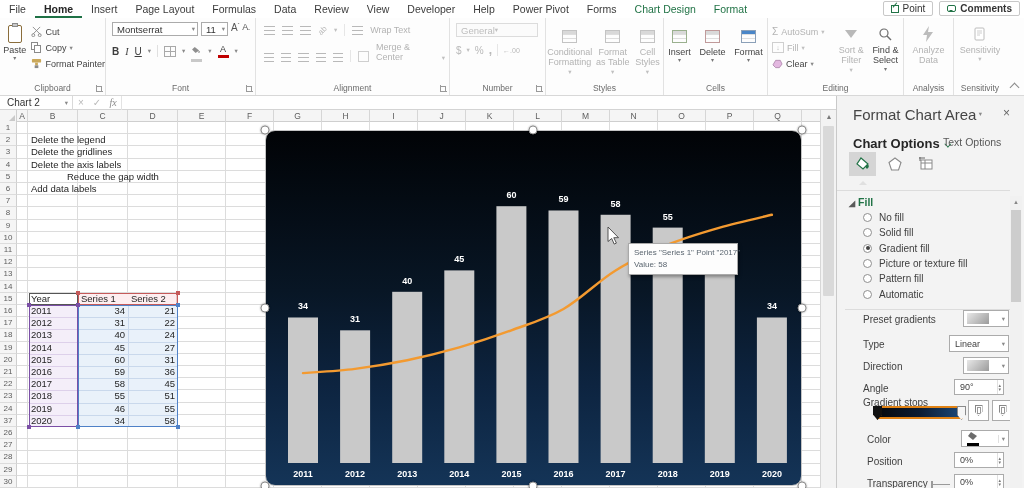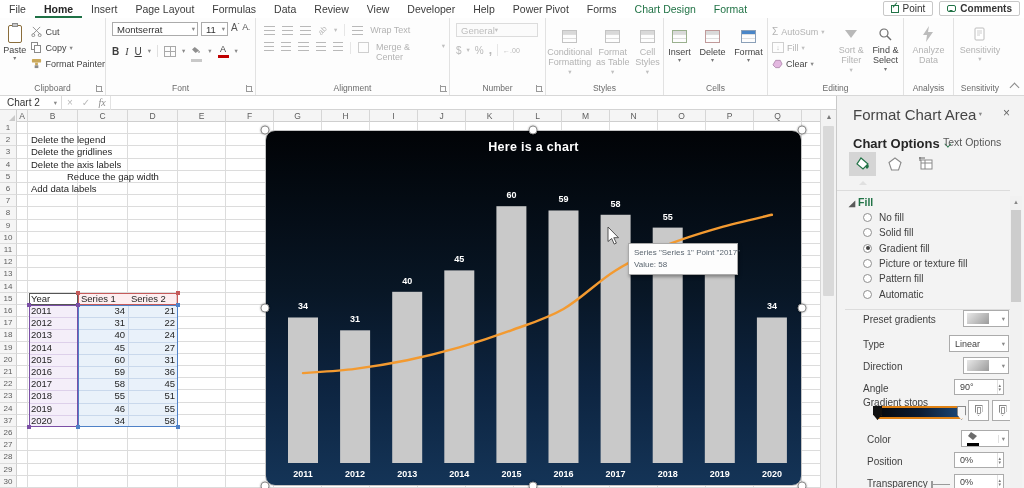--- a/index.html
+++ b/index.html
@@ -44,21 +44,21 @@
      linear-gradient(#a9a9a9,#a9a9a9) 50% 0/1px 100% no-repeat,
      linear-gradient(#a9a9a9,#a9a9a9) 0 50%/100% 1px no-repeat;}
   .colorbar { display:block; width:11px; height:3px; margin-top:1px; }
   .tblico { width:15px; height:13px; border:1px solid #c3c3c3; background:
       linear-gradient(#d9d9d9 0 3px, transparent 3px),
       repeating-linear-gradient(to bottom, transparent 0 3px, #dedede 3px 4px); }
   .bigico { height:22px; display:flex; align-items:center; justify-content:center; }
 
   
   #fbar { position:absolute; left:0; top:96px; width:1024px; height:14px; background:#fff; border-bottom:1px solid #d4d4d4; display:flex; align-items:center; font-size:10px; }
-  #namebox { width:62px; height:14px; border-right:1px solid #d9d9d9; display:flex; align-items:center; padding-left:7px; color:#333; }
+  #namebox { width:73px; height:14px; border-right:1px solid #d9d9d9; display:flex; align-items:center; padding-left:7px; color:#333; }
   #namebox .dd { margin-left:auto; margin-right:4px; }
   .fbtn { width:16px; text-align:center; color:#b9b9b9; font-size:10px; }
   #fxsym { font-family:"Liberation Serif", serif; font-style:italic; color:#8c8c8c; }
   #finput { flex:1; height:14px; border-left:1px solid #e3e3e3; }
 
   
   #sheet { position:absolute; left:0; top:110px; width:820px; height:378px; background:#fff; overflow:hidden; }
   #colhdrs { position:absolute; left:0; top:0; width:820px; height:12px; background:#f5f5f5; border-bottom:1px solid #cfcfcf; }
   .colhdr { position:absolute; top:0; height:12px; line-height:12px; text-align:center; font-size:8.5px; color:#5d5d5d; border-right:1px solid #d6d6d6; }
   #cornerbox { position:absolute; left:0; top:0; width:17px; height:12px; background:#f5f5f5; border-right:1px solid #cfcfcf; }
@@ -235,21 +235,21 @@
         <div style="display:flex;gap:7px;align-items:center;">
           <span class="lines3"></span>
           <span class="lines3"></span>
           <span class="lines3"></span>
           <span style="transform:rotate(-45deg);font-size:8px;color:#b9b9b9">ab</span>
             <span class="ddg">▾</span>
           <span style="width:1px;height:12px;background:#e6e6e6"></span>
           <span class="lines3"></span>
           <span class="gray" style="font-size:9px">Wrap Text</span>
         </div>
-        <div style="display:flex;gap:7px;align-items:flex-start;">
+        <div style="display:flex;gap:7px;align-items:flex-end;">
           <span class="lines3"></span>
           <span class="lines3"></span>
           <span class="lines3"></span>
           <span class="lines3"></span>
           <span class="lines3"></span>
           <span style="width:1px;height:12px;background:#e6e6e6"></span>
           <span class="iconbox" style="border-color:#cfcfcf"></span>
           <span class="gray" style="font-size:9px">Merge &amp; Center</span>
           <span class="ddg">▾</span>
         </div>
@@ -573,21 +573,20 @@
       <div class="rowhdr" style="top: 365.8px; height: 12.2px; line-height: 12.2px;">30</div>
     </div>
 
   <div id="vscroll">
     <div class="arrow">▲</div>
     <div class="thumb"></div>
   </div>
 
   <div id="chartwrap">
     <div id="chartclip">
-      <div id="charttitle">Here is a chart</div>
       <svg id="chartsvg" width="537" height="356" viewBox="0 0 537 356">
           <rect x="22" y="186.48" width="30" height="145.52" fill="#c9c9c9"></rect>
           <rect x="74.1" y="199.32" width="30" height="132.68" fill="#c9c9c9"></rect>
           <rect x="126.19999999999999" y="160.79999999999998" width="30" height="171.20000000000002" fill="#c9c9c9"></rect>
           <rect x="178.3" y="139.39999999999998" width="30" height="192.60000000000002" fill="#c9c9c9"></rect>
           <rect x="230.4" y="75.19999999999999" width="30" height="256.8" fill="#c9c9c9"></rect>
           <rect x="282.5" y="79.47999999999999" width="30" height="252.52" fill="#c9c9c9"></rect>
           <rect x="334.6" y="83.75999999999999" width="30" height="248.24" fill="#c9c9c9"></rect>
           <rect x="386.7" y="96.6" width="30" height="235.4" fill="#c9c9c9"></rect>
           <rect x="438.8" y="135.11999999999998" width="30" height="196.88000000000002" fill="#c9c9c9"></rect>

